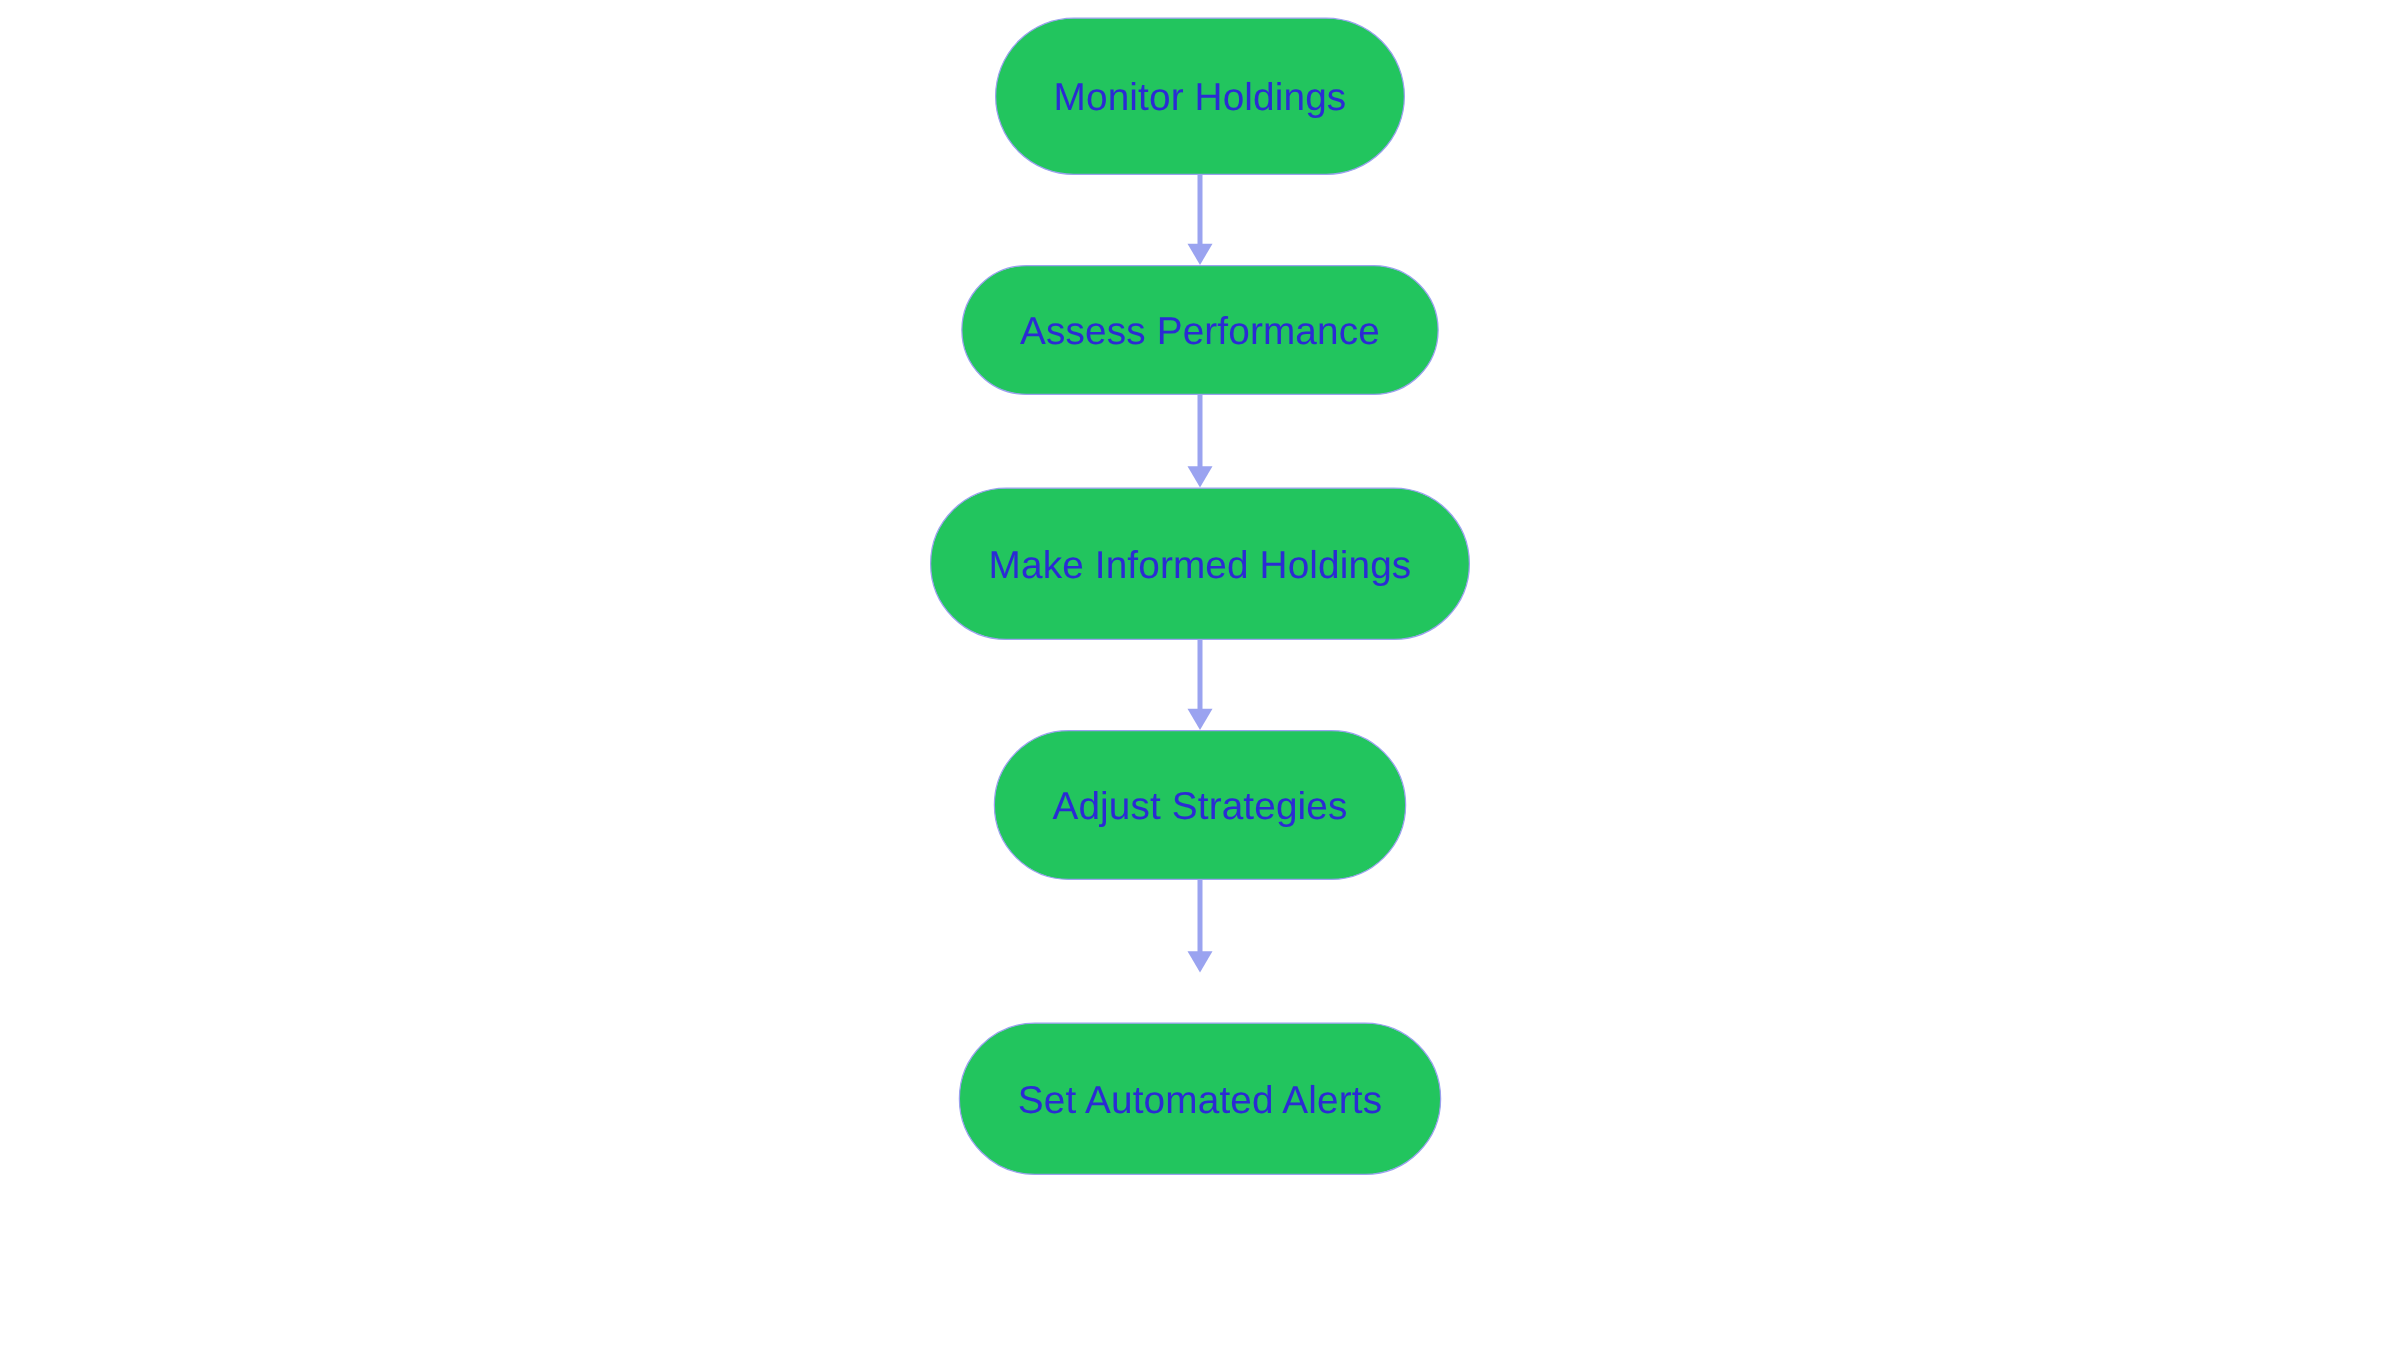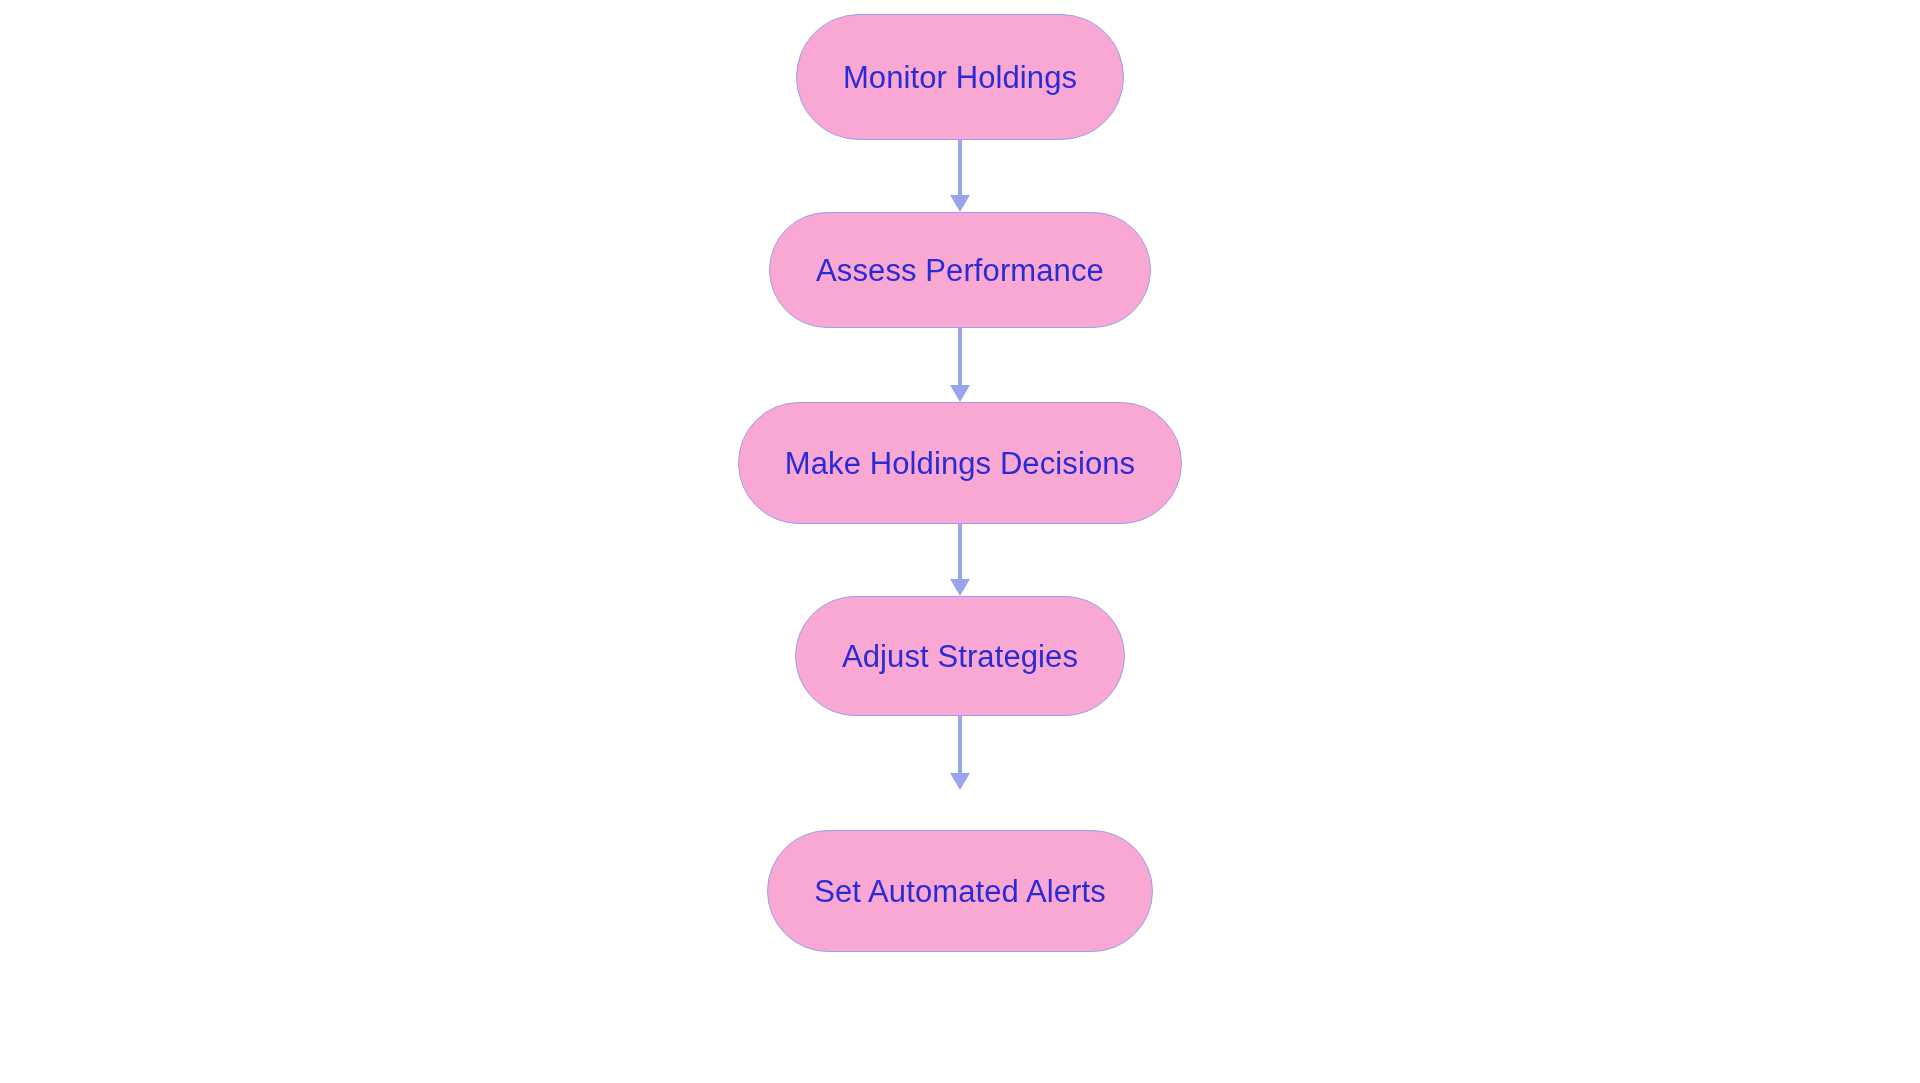--- a/index.html
+++ b/index.html
@@ -33,38 +33,38 @@
     align-items: center;
     justify-content: flex-start;
   }
 
   
   .node {
     box-sizing: border-box;
     display: flex;
     align-items: center;
     justify-content: center;
-    background: #f9a8d4;
+    background: #22c55e;
     border: 1.6px solid #9aa0ee;
     border-radius: 999px;
     color: #2b2bd4;
     font-size: 31px;
     font-weight: 400;
     letter-spacing: 0.1px;
     white-space: nowrap;
     line-height: 1;
     padding: 0 46px;
   }
   .node-label {
     display: block;
     pointer-events: none;
   }
 
   .node-n0 { height: 126px; }
-  .node-n1 { height: 116px; }
+  .node-n1 { height: 104px; }
   .node-n2 { height: 122px; }
   .node-n3 { height: 120px; }
   .node-n4 { height: 122px; margin-top: 40px; }
 
   
   .connector {
     position: relative;
     width: 30px;
     display: flex;
     flex-direction: column;
@@ -113,21 +113,21 @@
     <div class="node node-n1">
       <span class="node-label">Assess Performance</span>
     </div>
 
     <div class="connector conn-c1">
       <div class="connector-line"></div>
       <div class="connector-head"></div>
     </div>
 
     <div class="node node-n2">
-      <span class="node-label">Make Holdings Decisions</span>
+      <span class="node-label">Make Informed Holdings</span>
     </div>
 
     <div class="connector conn-c2">
       <div class="connector-line"></div>
       <div class="connector-head"></div>
     </div>
 
     <div class="node node-n3">
       <span class="node-label">Adjust Strategies</span>
     </div>

